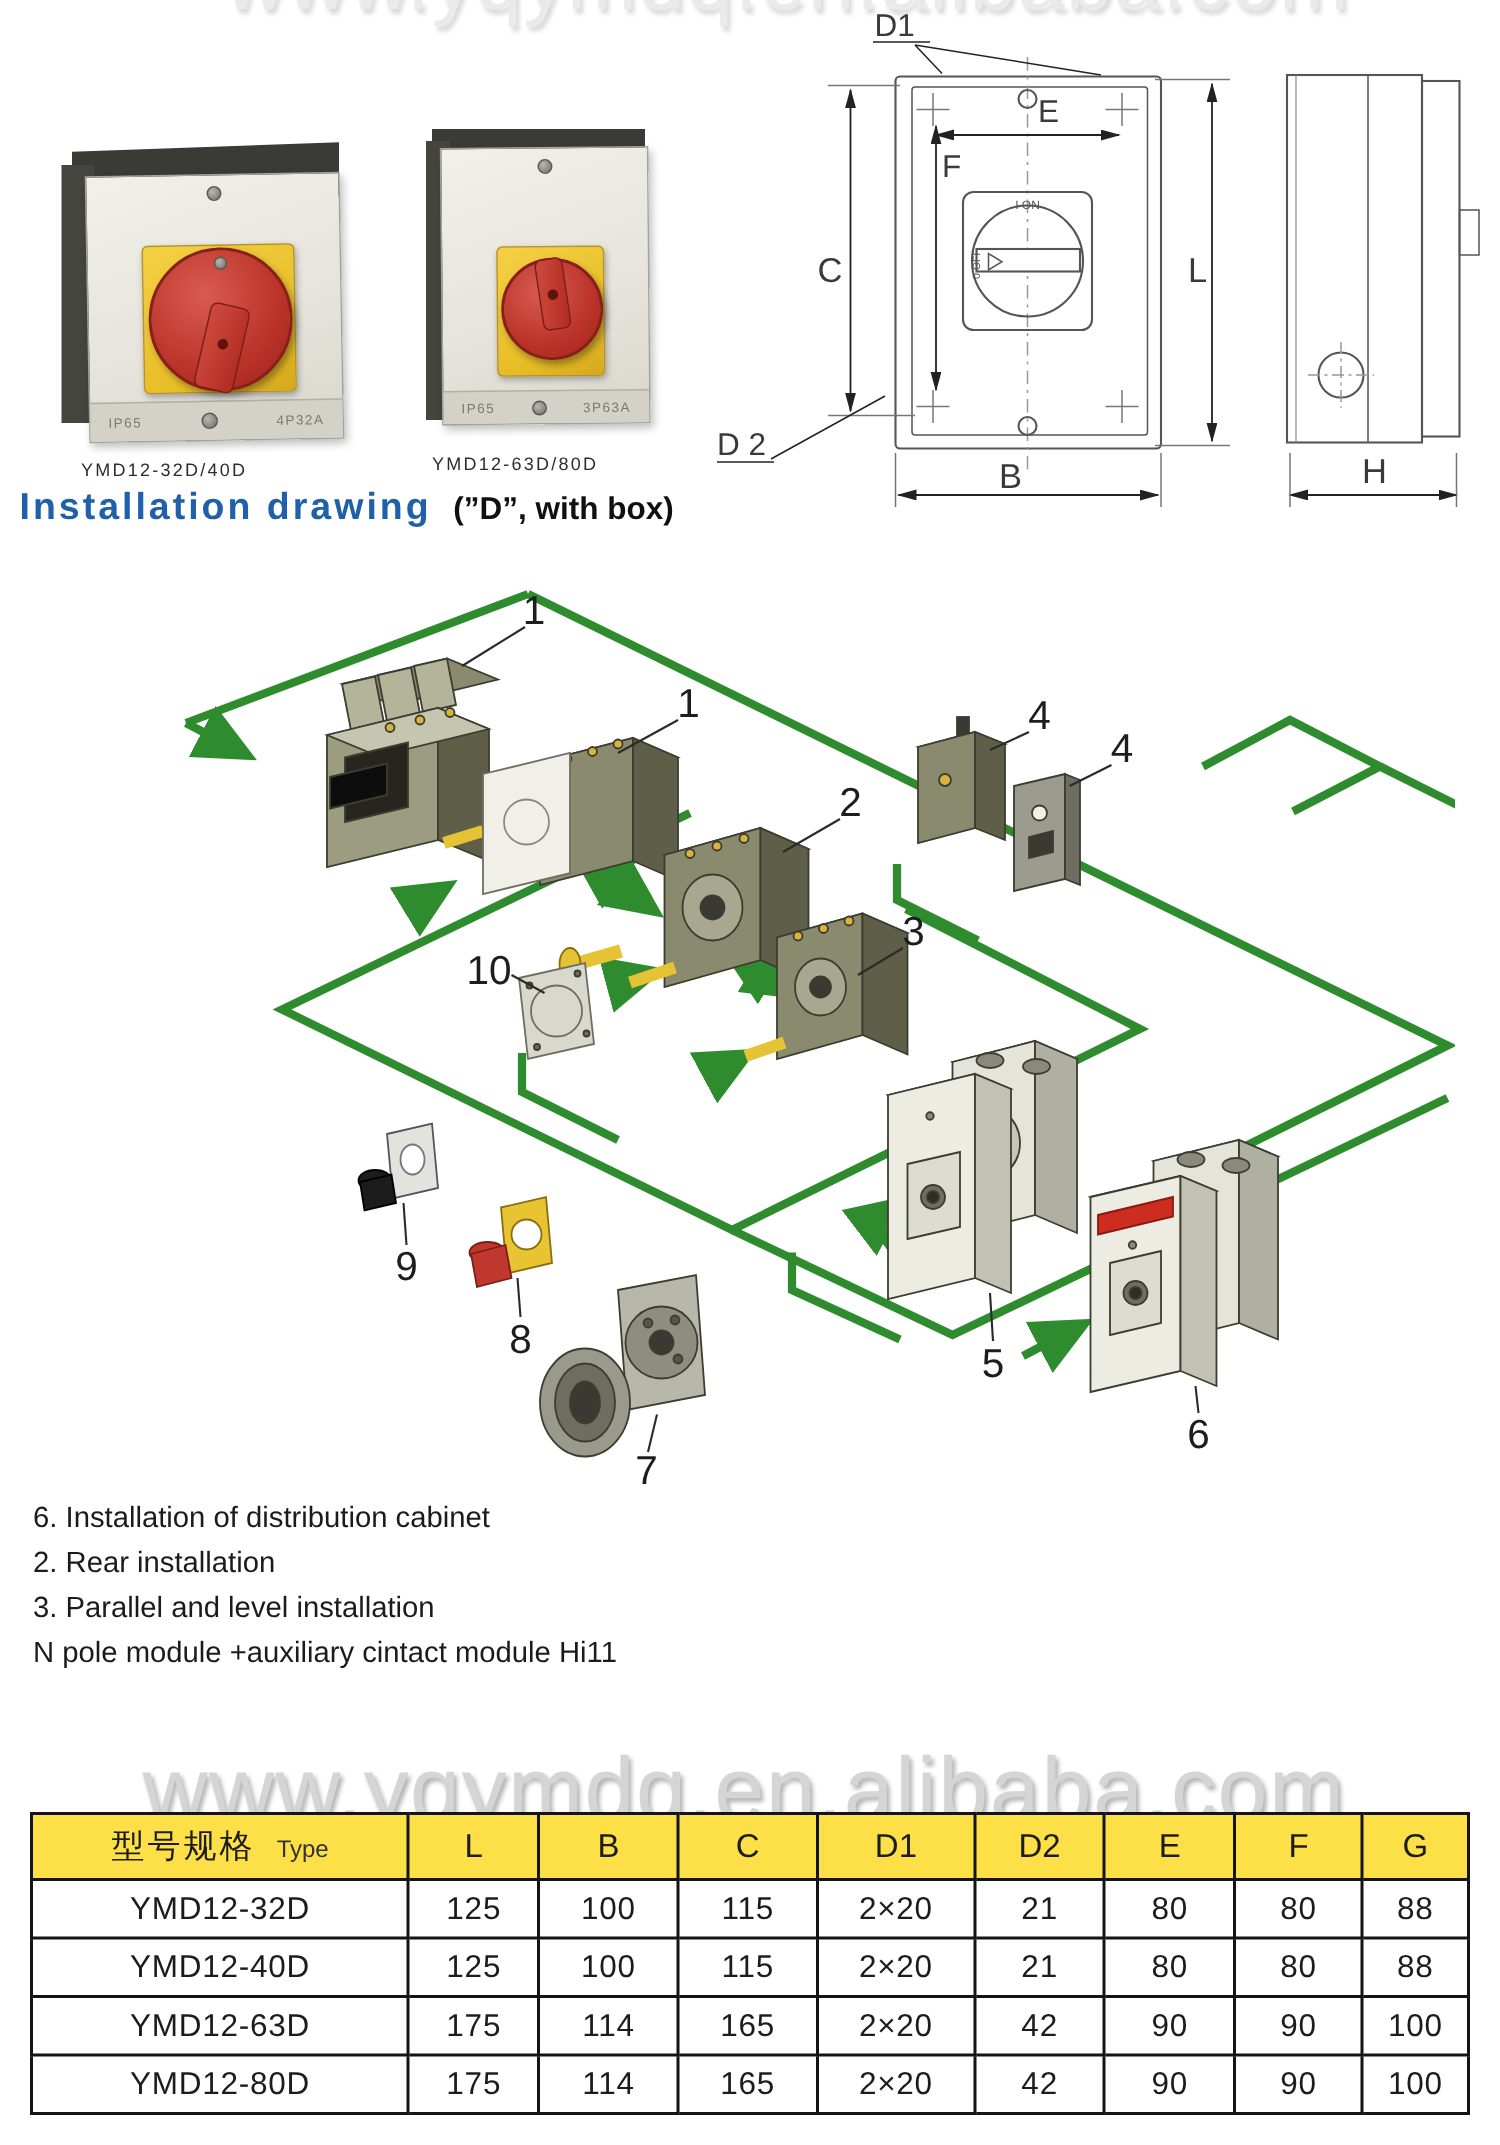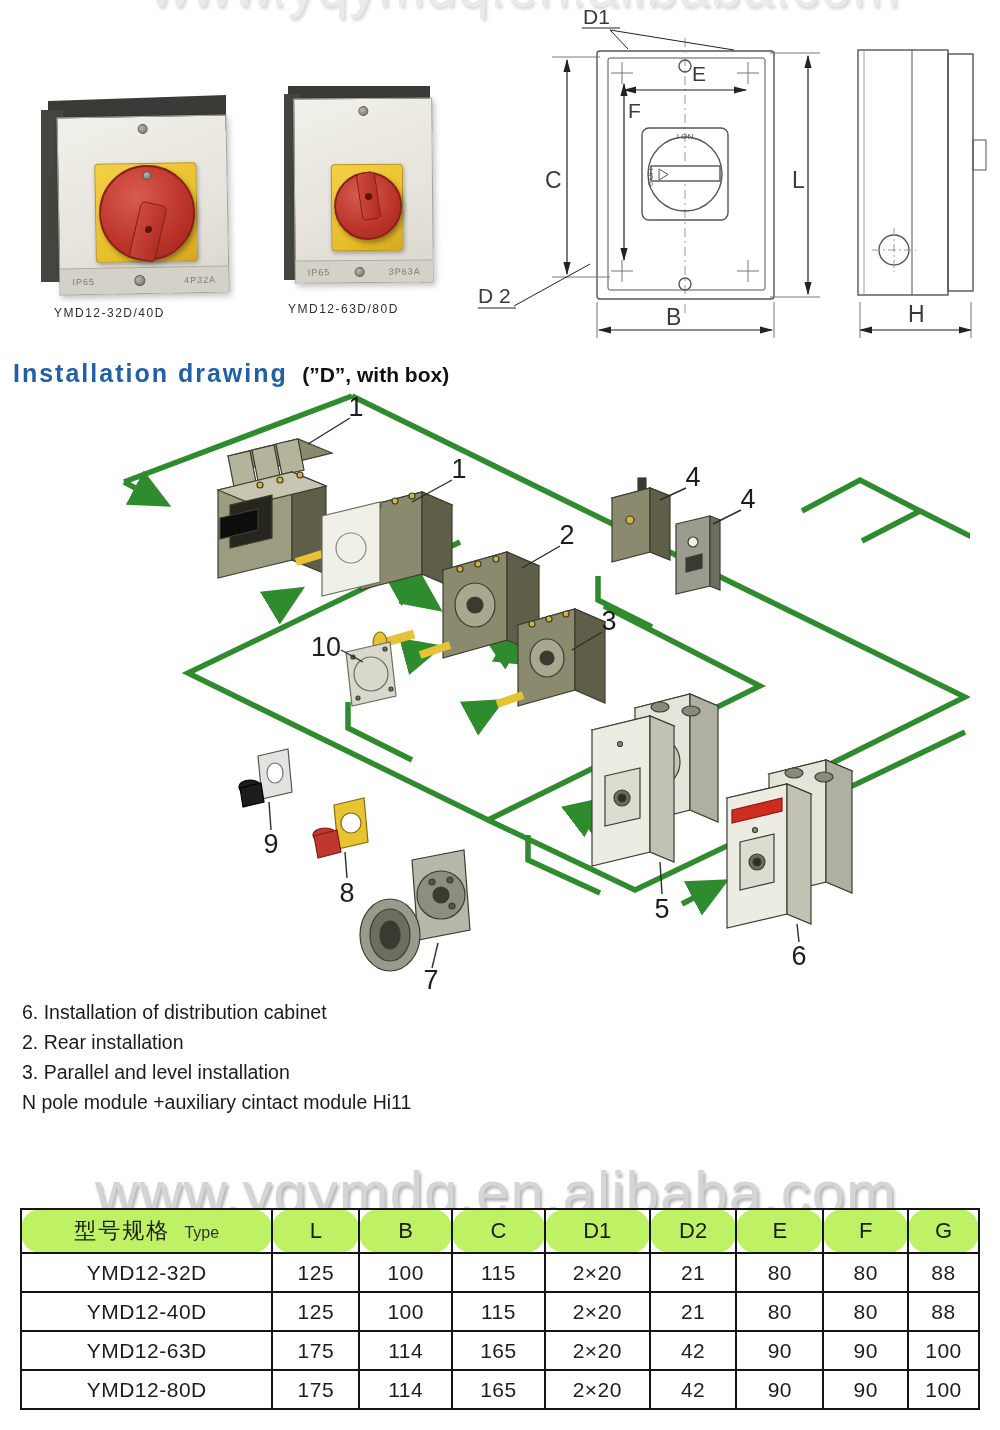--- a/index.html
+++ b/index.html
@@ -6,21 +6,21 @@
   #page{position:relative;width:1000px;height:1430px;background:#ffffff;overflow:hidden;
         font-family:"Liberation Sans", sans-serif;color:#1e1e1e;}
   .abs{position:absolute;}
 
   
   .watermark{font-size:60px;letter-spacing:1px;white-space:nowrap;color:#cbcbcb;
     text-shadow:2px 3px 3px rgba(110,110,110,.65);opacity:.8;z-index:1;font-weight:400;}
   .watermark.top{opacity:.4;font-size:56px;}
 
   
-  .heading{left:13px;top:359px;white-space:nowrap;}
+  .heading{left:13px;top:324px;white-space:nowrap;}
   .heading .t1{font-size:25px;color:#2060a8;letter-spacing:2px;font-weight:600;}
   .heading .t2{font-size:21px;color:#101010;margin-left:10px;font-weight:600;}
 
   
   .photo{z-index:0;}
   .pback{background:#3a3a36;position:absolute;}
   .pfront{position:absolute;background:linear-gradient(160deg,#f1f0ea 0%,#e6e4dc 55%,#d8d6cc 100%);
     border:1px solid #a6a49a;box-shadow:2px 3px 6px rgba(0,0,0,.25);}
   .screw{position:absolute;width:8px;height:8px;border-radius:50%;
     background:radial-gradient(circle at 35% 35%,#b9b7ae,#6f6d66);border:1px solid #5c5a54;}
@@ -39,21 +39,21 @@
   .plabel{font-size:12px;letter-spacing:1.5px;color:#2d2d2d;white-space:nowrap;}
 
   
   .plist{font-size:19.5px;line-height:30px;color:#1b1b1b;white-space:nowrap;z-index:2;}
 
   
   table.spec{border-collapse:collapse;position:absolute;left:20px;top:1208px;width:960px;z-index:3;
     background:#fff;}
   table.spec td,table.spec th{border:2px solid #141414;text-align:center;vertical-align:middle;
     font-weight:400;padding:0;}
-  table.spec thead th{background:#bef264;height:42px;font-size:22px;color:#1c1c1c;border-radius:20px;}
+  table.spec thead th{background:#fde047;height:42px;font-size:22px;color:#1c1c1c;}
   table.spec tbody td{height:37px;font-size:21px;color:#1c1c1c;letter-spacing:.5px;margin-top:45px;}
   .hcn{font-size:22px;letter-spacing:2px;}
   .hen{font-size:16px;margin-left:8px;color:#333;}
   svg text{font-family:"Liberation Sans",sans-serif;}
 </style>
 </head>
 <body>
 
 <div id="page">
 

